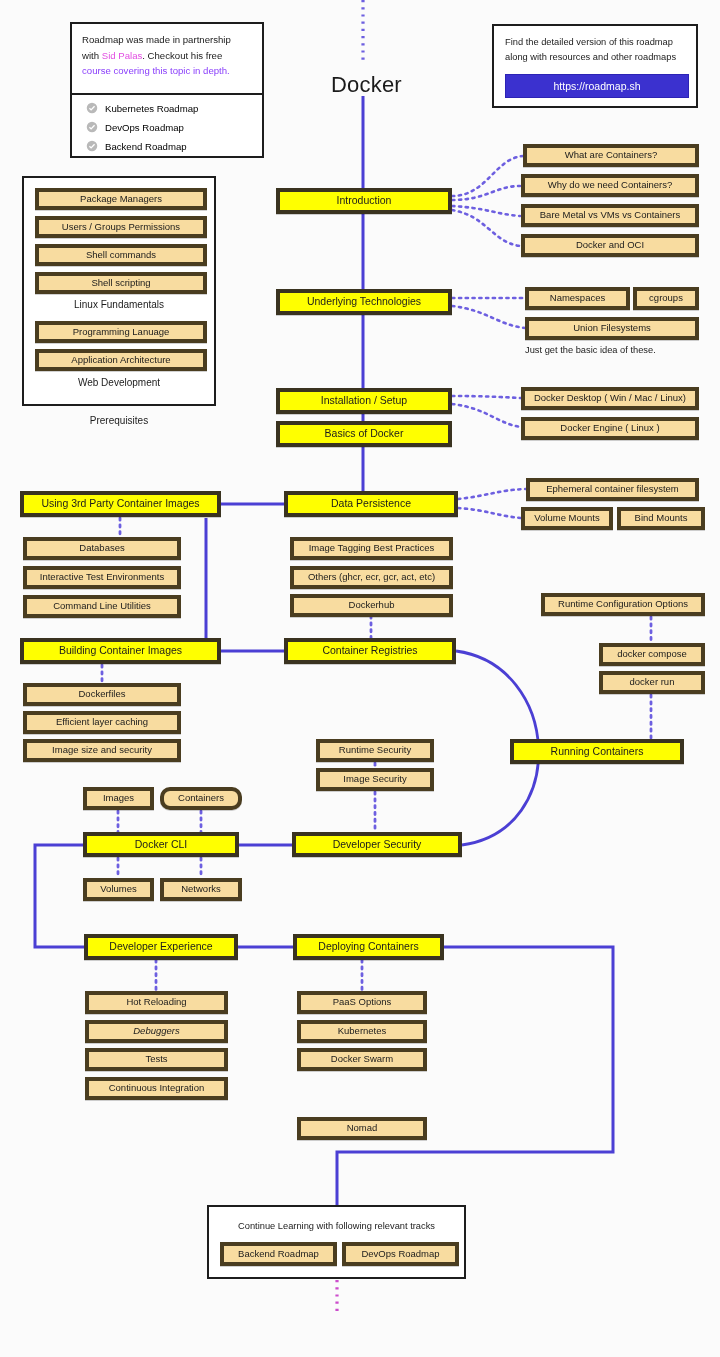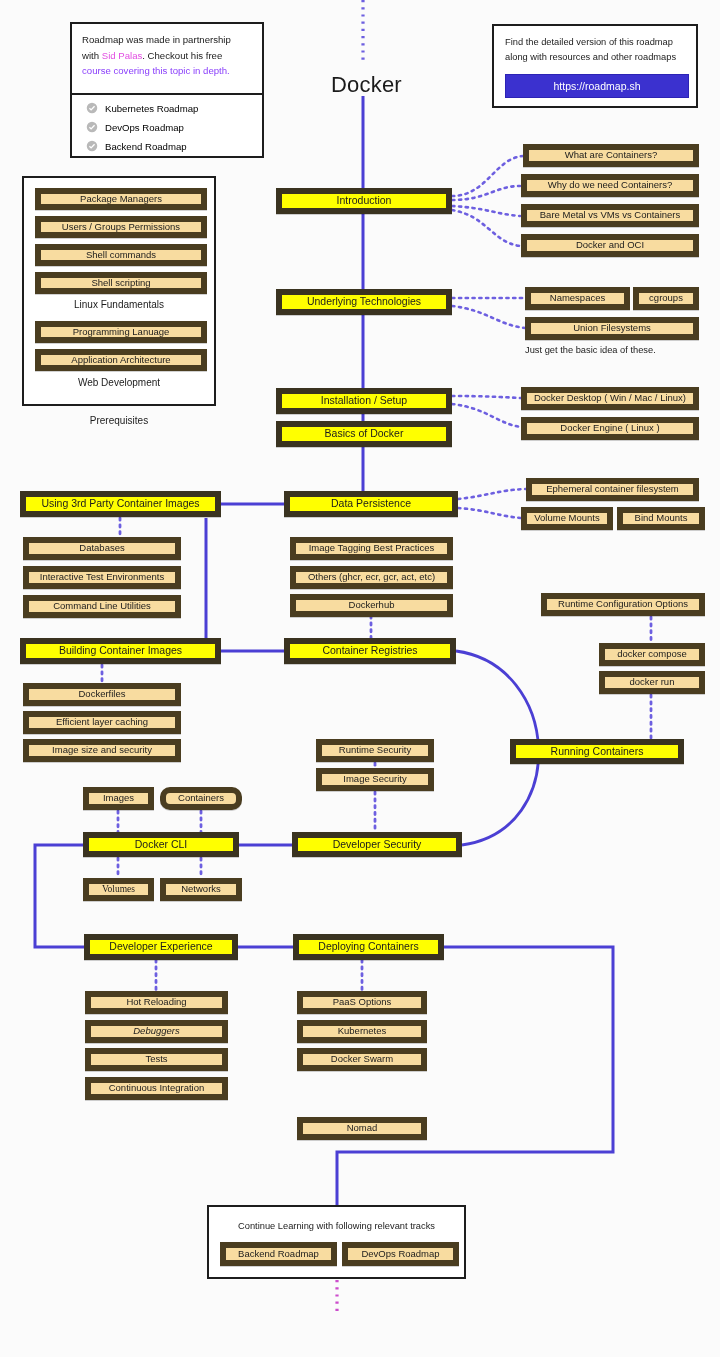--- a/index.html
+++ b/index.html
@@ -9,21 +9,21 @@
     background:#fbfbfb;
     font-family:"Liberation Sans", sans-serif;
     overflow:hidden;
     position:relative;
   }
   #root { position:absolute; left:0; top:0; width:720px; height:1357px; }
   #edges { position:absolute; left:0; top:0; width:720px; height:1357px; pointer-events:none; }
 
   .node {
     position:absolute;
-    border:6px solid #1d4ed8;
+    border:4px solid #1d4ed8;
     display:flex; align-items:center; justify-content:center;
     text-align:center;
     line-height:1.1;
     color:#1b1b1b;
     box-shadow:0 1px 0 rgba(0,0,0,.18);
   }
   .prim { background:#ffff00; border-color:#3a3320; font-size:10.5px; }
   .sec  { background:#f8dca0; border-color:#4a3d20; font-size:9.5px; }
 
   .panel {
@@ -298,21 +298,21 @@
     </div>
   <div class="node sec" style="left:160px; top:787px; width:82px; height:23px;border-radius:10px;">
       <span>Containers</span>
     </div>
   <div class="node prim" style="left:83px; top:832px; width:156px; height:25px;">
       <span>Docker CLI</span>
     </div>
   <div class="node prim" style="left:292px; top:832px; width:170px; height:25px;">
       <span>Developer Security</span>
     </div>
-  <div class="node sec" style="left:83px; top:878px; width:71px; height:23px;font-family:Liberation Serif, serif;">
+  <div class="node sec" style="left:83px; top:878px; width:71px; height:23px;">
       <span>Volumes</span>
     </div>
   <div class="node sec" style="left:160px; top:878px; width:82px; height:23px;">
       <span>Networks</span>
     </div>
 
   <div class="node prim" style="left:84px; top:934px; width:154px; height:26px;">
       <span>Developer Experience</span>
     </div>
   <div class="node prim" style="left:293px; top:934px; width:151px; height:26px;">

